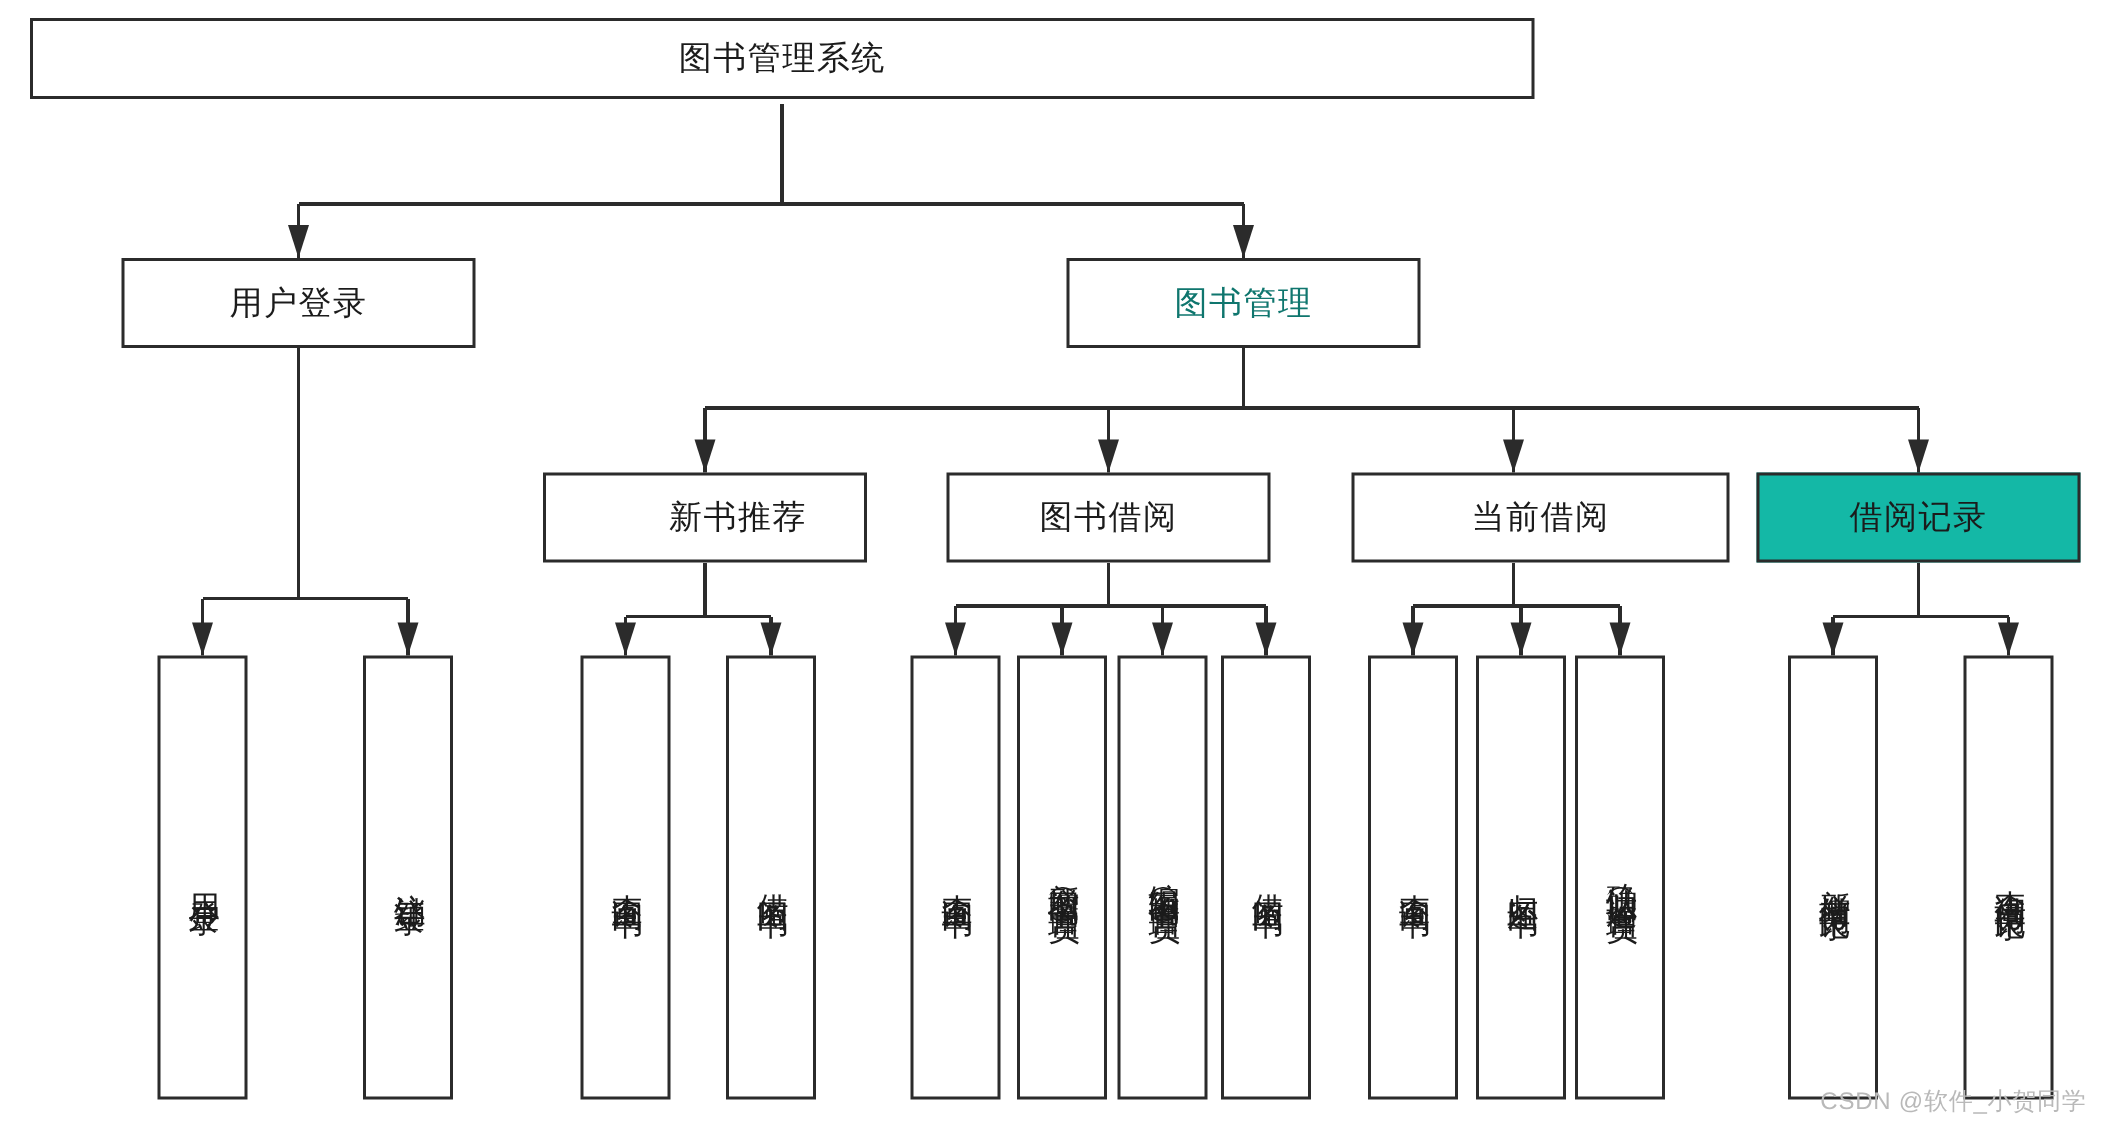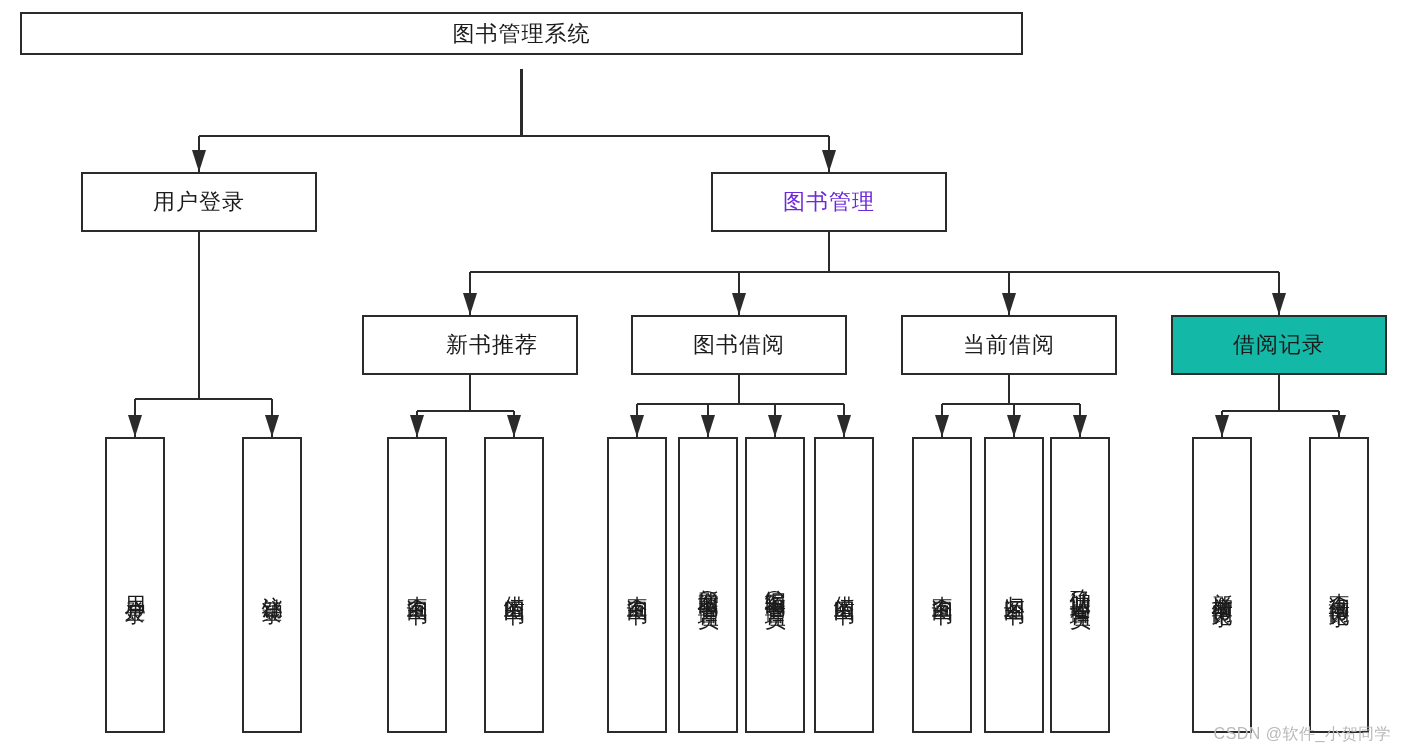--- a/index.html
+++ b/index.html
@@ -110,36 +110,36 @@
       <line x1="1080" y1="404" x2="1080" y2="437" stroke="#2b2b2b" stroke-width="2.5" shape-rendering="crispEdges"></line>
       <path d="M 1073 415 L 1087 415 L 1080 437 Z" fill="#2b2b2b"></path>
       <line x1="1279" y1="375" x2="1279" y2="411" stroke="#2b2b2b" stroke-width="2.5" shape-rendering="crispEdges"></line>
       <line x1="1222" y1="411" x2="1339" y2="411" stroke="#2b2b2b" stroke-width="2.5" shape-rendering="crispEdges"></line>
       <line x1="1222" y1="411" x2="1222" y2="437" stroke="#2b2b2b" stroke-width="2.5" shape-rendering="crispEdges"></line>
       <path d="M 1215 415 L 1229 415 L 1222 437 Z" fill="#2b2b2b"></path>
       <line x1="1339" y1="411" x2="1339" y2="437" stroke="#2b2b2b" stroke-width="2.5" shape-rendering="crispEdges"></line>
       <path d="M 1332 415 L 1346 415 L 1339 437 Z" fill="#2b2b2b"></path>
     </svg>
   <div id="nodes-layer">
-      <div class="node" style="left: 20px; top: 12px; width: 1003px; height: 43px; border-color: rgb(43, 43, 43); background: rgb(255, 255, 255);">
+      <div class="node" style="left: 20px; top: 12px; width: 1003px; height: 54px; border-color: rgb(43, 43, 43); background: rgb(255, 255, 255);">
         <span class="label" style="color: rgb(27, 27, 27);">图书管理系统</span>
       </div>
       <div class="node" style="left: 81px; top: 172px; width: 236px; height: 60px; border-color: rgb(43, 43, 43); background: rgb(255, 255, 255);">
         <span class="label" style="color: rgb(27, 27, 27);">用户登录</span>
       </div>
       <div class="node" style="left: 711px; top: 172px; width: 236px; height: 60px; border-color: rgb(43, 43, 43); background: rgb(255, 255, 255);">
-        <span class="label" style="color: #6d28d9;">图书管理</span>
+        <span class="label" style="color: #0f766e;">图书管理</span>
       </div>
       <div class="node" style="left: 362px; top: 315px; width: 216px; height: 60px; border-color: rgb(43, 43, 43); background: rgb(255, 255, 255);">
         <span class="label" style="color: rgb(27, 27, 27); margin-left: 44px;">新书推荐</span>
       </div>
       <div class="node" style="left: 631px; top: 315px; width: 216px; height: 60px; border-color: rgb(43, 43, 43); background: rgb(255, 255, 255);">
         <span class="label" style="color: rgb(27, 27, 27);">图书借阅</span>
       </div>
-      <div class="node" style="left: 901px; top: 315px; width: 216px; height: 60px; border-color: rgb(43, 43, 43); background: rgb(255, 255, 255);">
+      <div class="node" style="left: 901px; top: 315px; width: 252px; height: 60px; border-color: rgb(43, 43, 43); background: rgb(255, 255, 255);">
         <span class="label" style="color: rgb(27, 27, 27);">当前借阅</span>
       </div>
       <div class="node" style="left: 1171px; top: 315px; width: 216px; height: 60px; border-color: rgb(43, 43, 43); background: #14b8a6;">
         <span class="label" style="color: rgb(27, 27, 27);">借阅记录</span>
       </div>
       <div class="node vertical" style="left: 105px; top: 437px; width: 60px; height: 296px; border-color: rgb(43, 43, 43); background: rgb(255, 255, 255);">
         <span class="label" style="color: rgb(27, 27, 27);">用户登录</span>
       </div>
       <div class="node vertical" style="left: 242px; top: 437px; width: 60px; height: 296px; border-color: rgb(43, 43, 43); background: rgb(255, 255, 255);">
         <span class="label" style="color: rgb(27, 27, 27);">注销登录</span>

